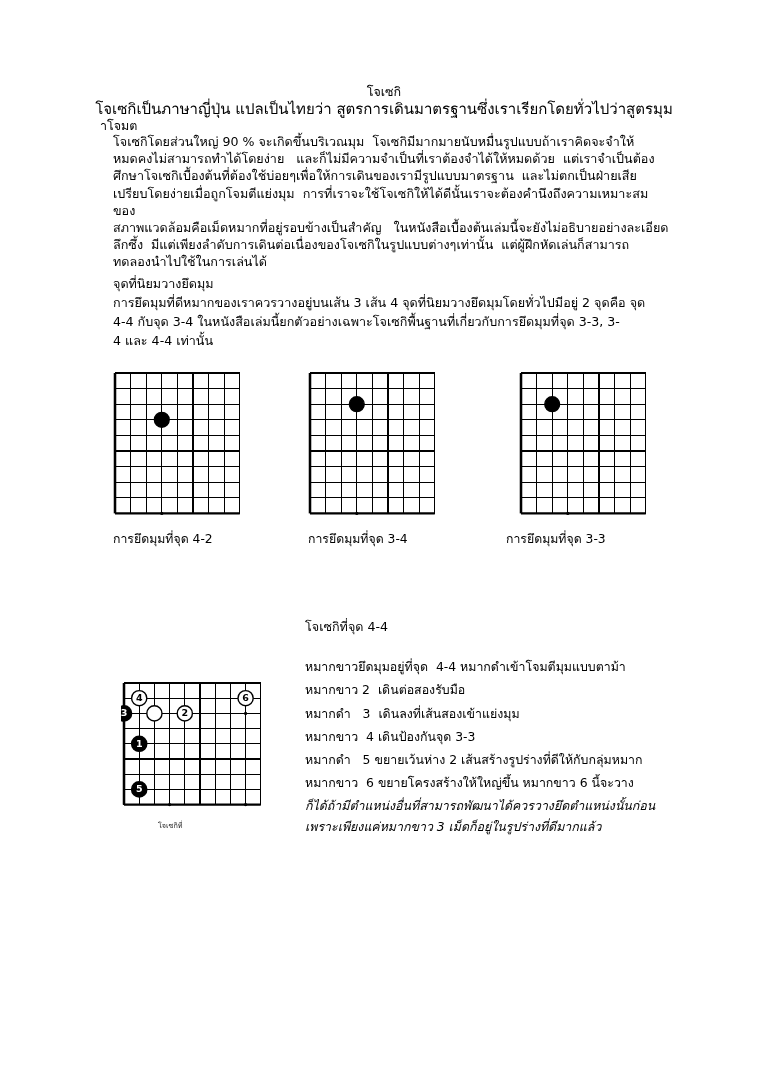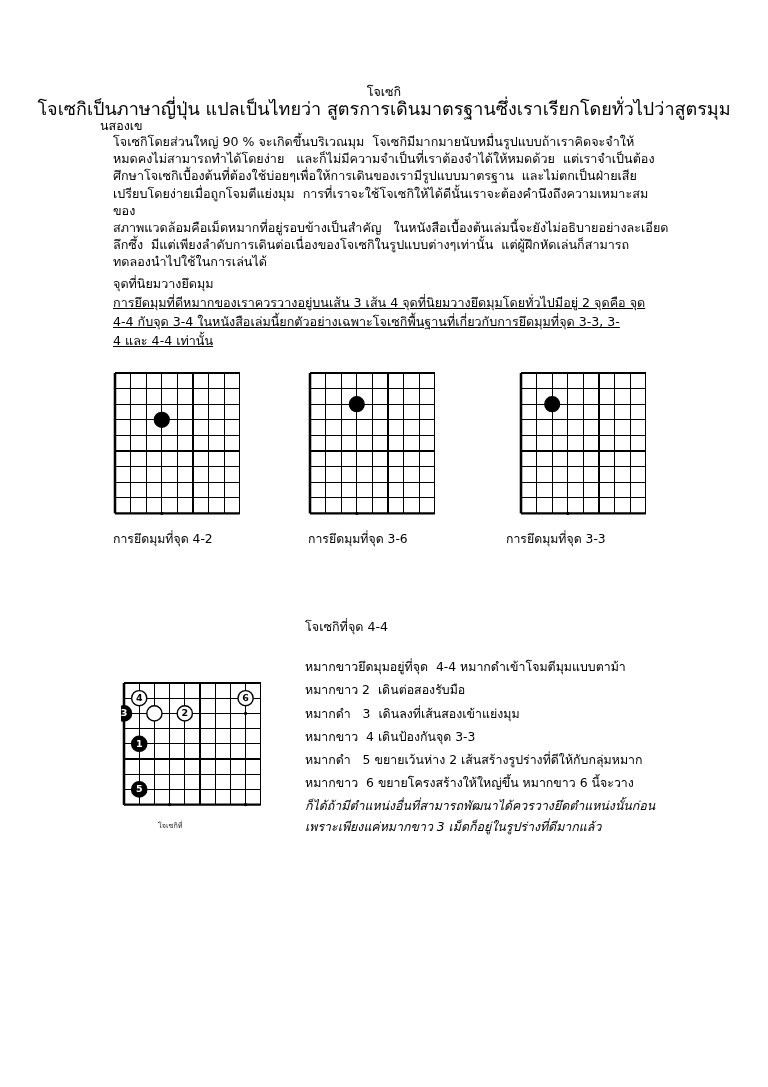--- a/index.html
+++ b/index.html
@@ -29,21 +29,21 @@
     width: 768px;
     text-align: center;
     font-size: 12.5px;
     line-height: 16px;
   }
   .intro-line {
     position: absolute;
     left: 0; top: 101px;
     width: 768px;
     text-align: center;
-    font-size: 18px;
+    font-size: 15px;
     line-height: 16px;
   }
   .intro-because {
     position: absolute;
     left: 100px; top: 118px;
     font-size: 12.5px;
     line-height: 16px;
   }
   .para {
     position: absolute;
@@ -62,21 +62,20 @@
     font-size: 12.6px;
     line-height: 17px;
   }
   .sec-body {
     position: absolute;
     left: 113px; top: 293px;
     width: 556px;
     font-size: 12.6px;
     line-height: 19px;
     white-space: pre-wrap;
-    text-decoration: underline;
   }
 
   
   .board {
     position: absolute;
     box-sizing: content-box;
   }
   .grid-svg { display: block; }
 
   .board-caption {
@@ -120,21 +119,21 @@
 
   
 </style>
 </head>
 <body>
 
 <div class="page">
 
   <div class="doc-title">โจเซกิ</div>
   <div class="intro-line">โจเซกิเป็นภาษาญี่ปุ่น แปลเป็นไทยว่า สูตรการเดินมาตรฐานซึ่งเราเรียกโดยทั่วไปว่าสูตรมุม</div>
-  <div class="intro-because">นสองเข</div>
+  <div class="intro-because">าโจมต</div>
   <div class="para para-main">โจเซกิโดยส่วนใหญ่ 90 % จะเกิดขึ้นบริเวณมุม  โจเซกิมีมากมายนับหมื่นรูปแบบถ้าเราคิดจะจำให้
 หมดคงไม่สามารถทำได้โดยง่าย   และก็ไม่มีความจำเป็นที่เราต้องจำได้ให้หมดด้วย  แต่เราจำเป็นต้อง
 ศึกษาโจเซกิเบื้องต้นที่ต้องใช้บ่อยๆเพื่อให้การเดินของเรามีรูปแบบมาตรฐาน  และไม่ตกเป็นฝ่ายเสีย
 เปรียบโดยง่ายเมื่อถูกโจมตีแย่งมุม  การที่เราจะใช้โจเซกิให้ได้ดีนั้นเราจะต้องคำนึงถึงความเหมาะสมของ
 สภาพแวดล้อมคือเม็ดหมากที่อยู่รอบข้างเป็นสำคัญ   ในหนังสือเบื้องต้นเล่มนี้จะยังไม่อธิบายอย่างละเอียด
 ลึกซึ้ง  มีแต่เพียงลำดับการเดินต่อเนื่องของโจเซกิในรูปแบบต่างๆเท่านั้น  แต่ผู้ฝึกหัดเล่นก็สามารถ
 ทดลองนำไปใช้ในการเล่นได้</div>
 
   <div class="sec-head">จุดที่นิยมวางยึดมุม</div>
   <div class="sec-body">การยึดมุมที่ดีหมากของเราควรวางอยู่บนเส้น 3 เส้น 4 จุดที่นิยมวางยึดมุมโดยทั่วไปมีอยู่ 2 จุดคือ จุด
@@ -229,21 +228,21 @@
         <line x1="2" y1="2" x2="2" y2="142.4" stroke="#000000" stroke-width="2.55"></line>
         <line x1="2" y1="142.4" x2="126.8" y2="142.4" stroke="#000000" stroke-width="2.15"></line>
         <circle cx="48.8" cy="142.4" r="1.6" fill="#000000"></circle>
         <g>
           <circle cx="33.2" cy="33.2" r="7.4" fill="#000000" stroke="#000000" stroke-width="1.4"></circle>
         </g>
       </svg>
     </div>
 
   <div class="board-caption" style="left:113px; top:529px;">การยึดมุมที่จุด 4-2</div>
-  <div class="board-caption" style="left:308px; top:529px;">การยึดมุมที่จุด 3-6</div>
+  <div class="board-caption" style="left:308px; top:529px;">การยึดมุมที่จุด 3-4</div>
   <div class="board-caption" style="left:506px; top:529px;">การยึดมุมที่จุด 3-3</div>
 
   <div class="joseki-title">โจเซกิที่จุด 4-4</div>
   <div class="joseki-lines">หมากขาวยึดมุมอยู่ที่จุด  4-4 หมากดำเข้าโจมตีมุมแบบตาม้า
 หมากขาว 2  เดินต่อสองรับมือ
 หมากดำ   3  เดินลงที่เส้นสองเข้าแย่งมุม
 หมากขาว  4 เดินป้องกันจุด 3-3
 หมากดำ   5 ขยายเว้นห่าง 2 เส้นสร้างรูปร่างที่ดีให้กับกลุ่มหมาก
 หมากขาว  6 ขยายโครงสร้างให้ใหญ่ขึ้น หมากขาว 6 นี้จะวาง</div>
   <div class="joseki-tail">ก็ได้ถ้ามีตำแหน่งอื่นที่สามารถพัฒนาได้ควรวางยึดตำแหน่งนั้นก่อน

